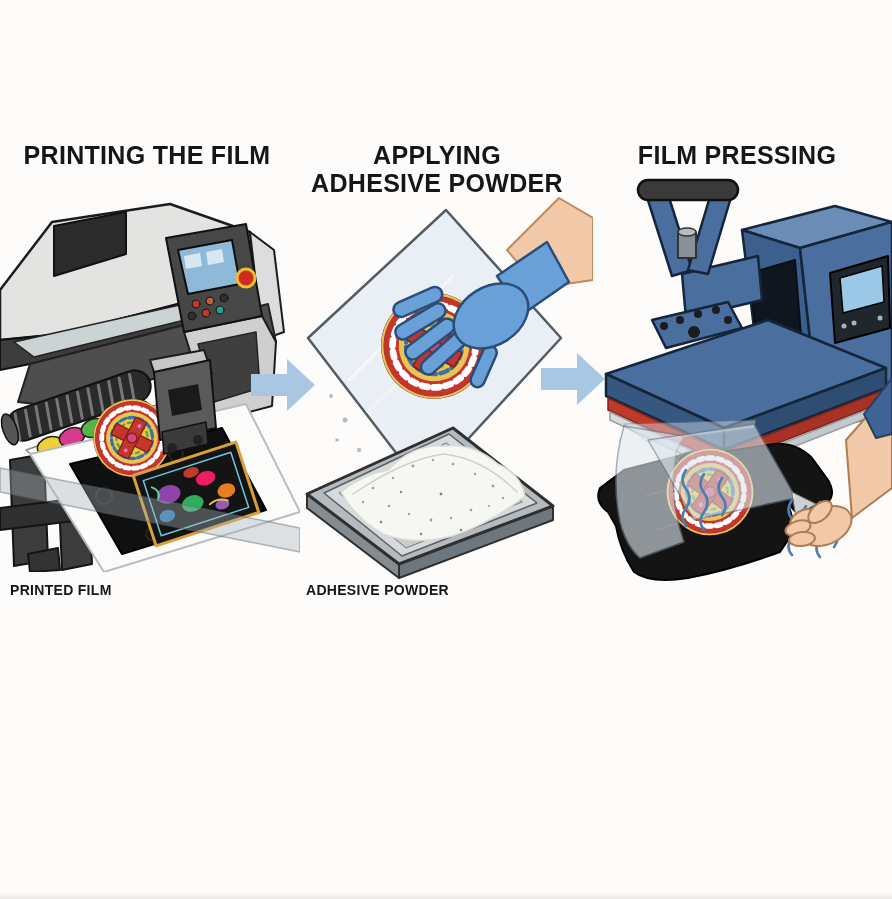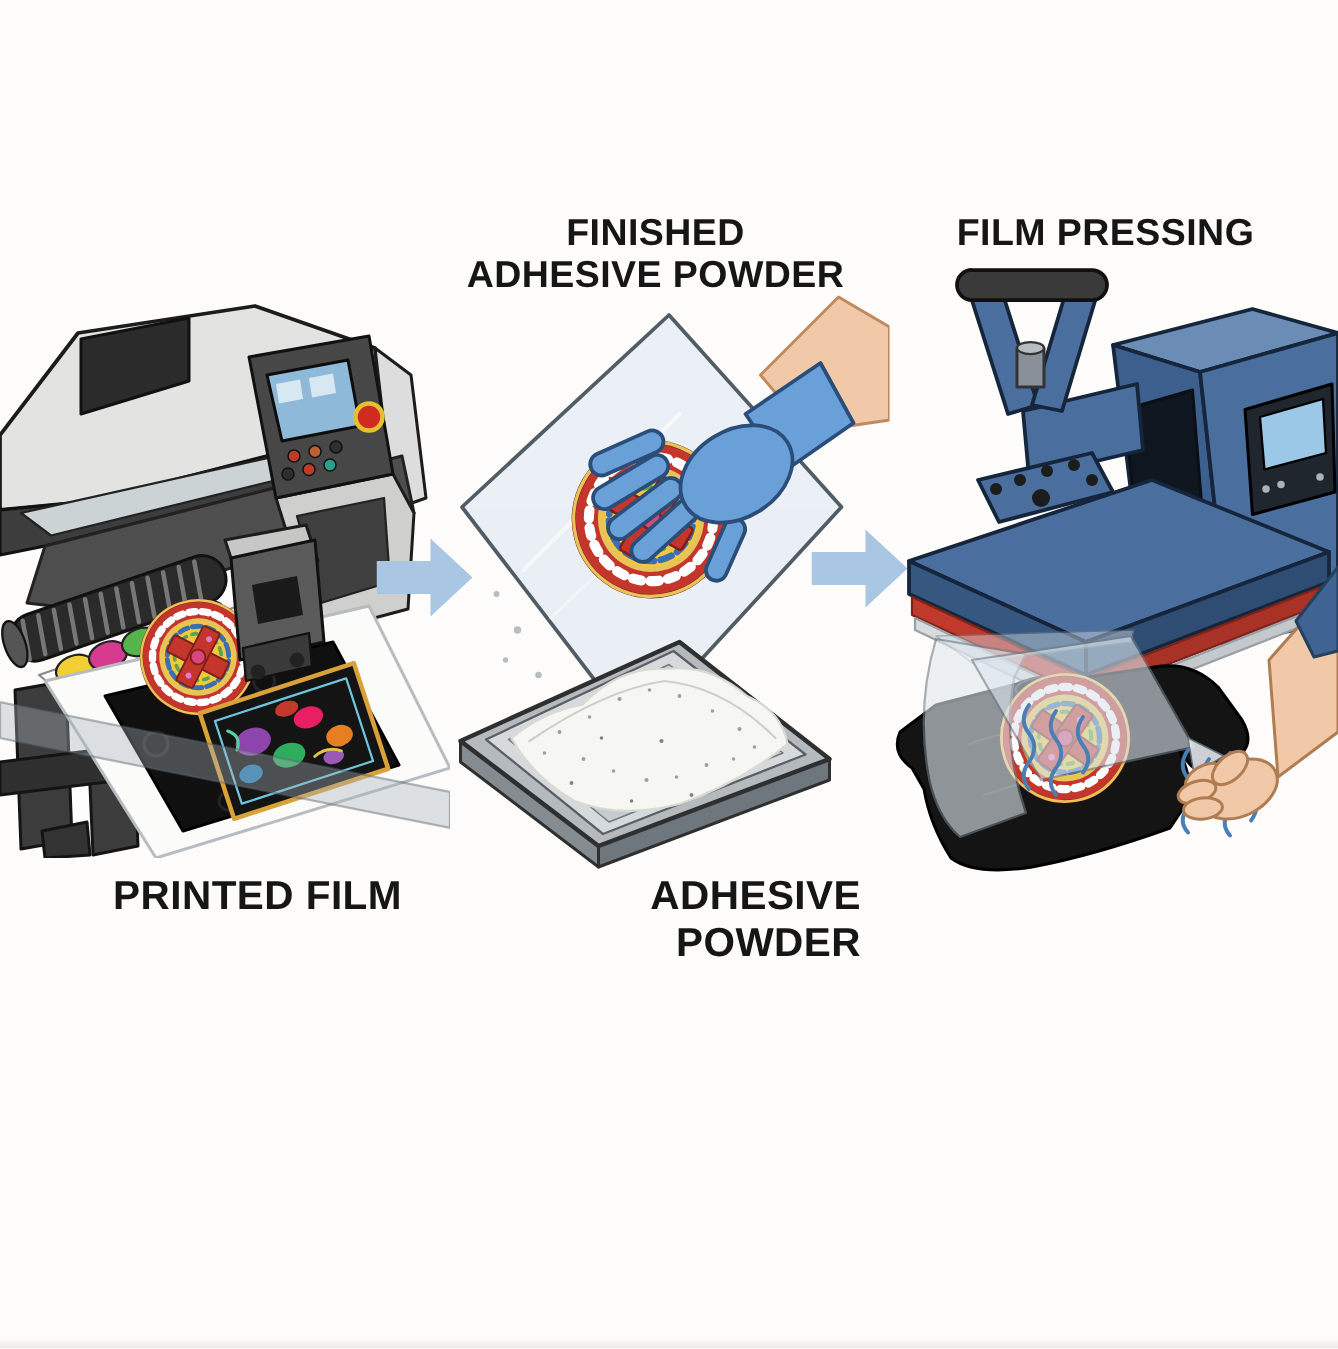--- a/index.html
+++ b/index.html
@@ -7,22 +7,22 @@
     position:relative;width:892px;height:899px;overflow:hidden;
     background:var(--page-bg,#fdfcfa);
     font-family:"Liberation Sans","DejaVu Sans",sans-serif;
   }
   .step-heading{
     position:absolute;text-align:center;
     font-weight:bold;font-size:25px;line-height:1.12;letter-spacing:.3px;
     color:var(--heading-text,#161616);
   }
   .step-caption{
-    position:absolute;text-align:right;top:582px;
-    font-weight:bold;font-size:27px;letter-spacing:.3px;
+    position:absolute;text-align:left;top:582px;
+    font-weight:bold;font-size:14px;letter-spacing:.3px;
     color:var(--caption-text,#161616);
   }
   .h1{left:10px;top:141px;width:274px;}
   .h2{left:298px;top:141px;width:278px;}
   .h3{left:600px;top:141px;width:274px;}
   .c1{left:10px;width:258px;}
   .c2{left:306px;width:268px;}
   .c3{left:606px;width:268px;}
   .illus{position:absolute;}
   .arrow-svg{position:absolute;width:64px;height:56px;}
@@ -55,22 +55,25 @@
           <rect x="-25" y="-7.5" width="50" height="15" rx="2" transform="rotate(45)"></rect>
           <rect x="-25" y="-7.5" width="50" height="15" rx="2" transform="rotate(-45)"></rect>
         </g>
         <circle r="6" fill="#d8467c" stroke="#7e1f18" stroke-width="1.5"></circle>
         <circle cx="-12" cy="12" r="2.4" fill="#e47bd0" stroke="none"></circle>
         <circle cx="13" cy="-11" r="2.4" fill="#e47bd0" stroke="none"></circle>
       </g>
     </defs>
   </svg>
 
+  <div class="step-heading h1">
+    <span>PRINTING THE FILM</span>
+  </div>
   <div class="step-heading h2">
-    <span style="display:block">FINISHED</span>
+    <span style="display:block">APPLYING</span>
     <span style="display:block">ADHESIVE POWDER</span>
   </div>
   <div class="step-heading h3">
     <span>FILM PRESSING</span>
   </div>
 
   <svg class="illus" style="left:0;top:192px" width="300" height="380" viewBox="0 0 300 380" role="img" aria-label="Wide-format printer with control panel printing a film sheet bearing a black panel, a round red crest and ornate colorful artwork; ink dots on the feed strip">
 
     <g>
       <polygon points="0,98 52,30 170,12 250,40 256,92 62,142 0,148" fill="#e3e3e1" stroke="#1c1c1c" stroke-width="2.5"></polygon>

